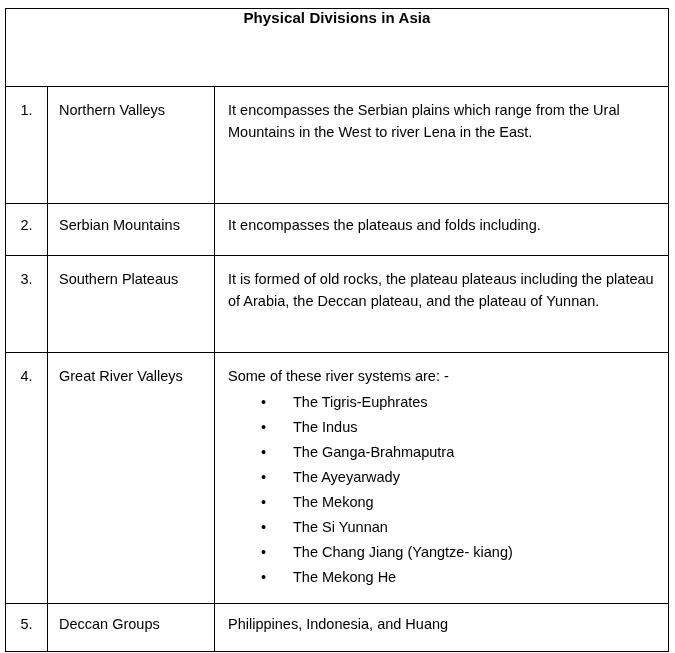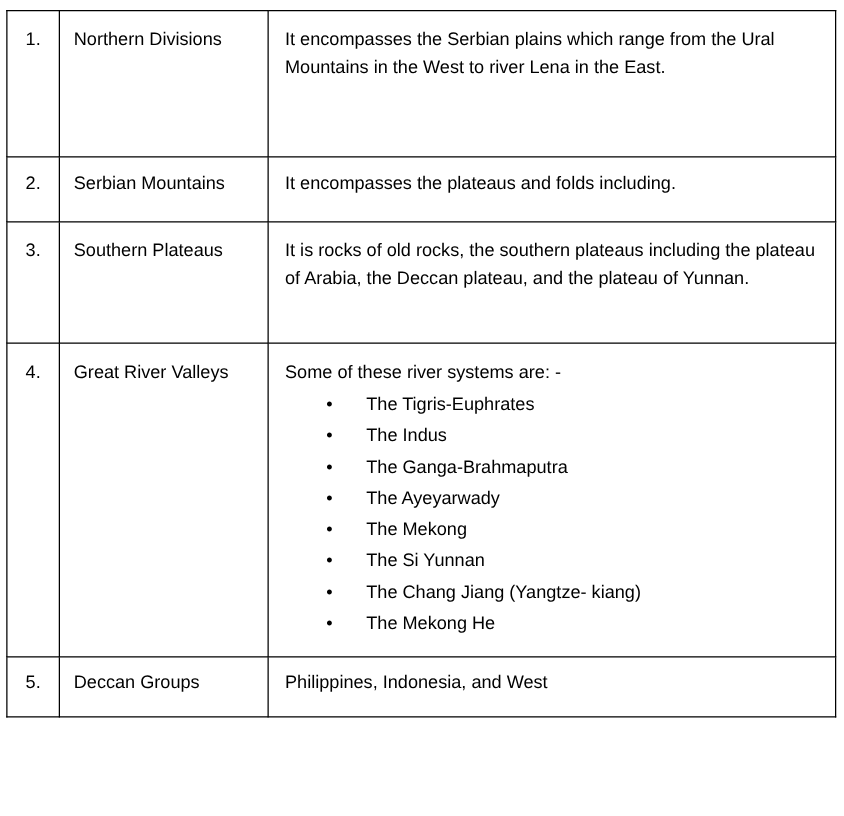--- a/index.html
+++ b/index.html
@@ -117,27 +117,32 @@
 <div class="page">
 
   <table class="phys-table">
     <colgroup>
       <col class="col-num">
       <col class="col-name">
       <col class="col-desc">
     </colgroup>
     <tbody>
 
+      <tr>
+        <td class="title-cell" colspan="3">
+          <div class="title-text">Physical Divisions in Asia</div>
+        </td>
+      </tr>
 
       <tr class="r1">
         <td>
           <div class="num-text">1.</div>
         </td>
         <td>
-          <div class="name-text">Northern Divisions</div>
+          <div class="name-text">Northern Valleys</div>
         </td>
         <td>
           <div class="desc-text">It encompasses the Serbian plains which range from the Ural Mountains in the West to river Lena in the East.</div>
         </td>
       </tr>
 
       <tr class="r2">
         <td>
           <div class="num-text">2.</div>
         </td>
@@ -150,21 +155,21 @@
       </tr>
 
       <tr class="r3">
         <td>
           <div class="num-text">3.</div>
         </td>
         <td>
           <div class="name-text">Southern Plateaus</div>
         </td>
         <td>
-          <div class="desc-text">It is rocks of old rocks, the southern plateaus including the plateau of Arabia, the Deccan plateau, and the plateau of Yunnan.</div>
+          <div class="desc-text">It is formed of old rocks, the plateau plateaus including the plateau of Arabia, the Deccan plateau, and the plateau of Yunnan.</div>
         </td>
       </tr>
 
       <tr class="r4">
         <td>
           <div class="num-text">4.</div>
         </td>
         <td>
           <div class="name-text">Great River Valleys</div>
         </td>
@@ -186,20 +191,20 @@
       </tr>
 
       <tr class="r5">
         <td>
           <div class="num-text">5.</div>
         </td>
         <td>
           <div class="name-text">Deccan Groups</div>
         </td>
         <td>
-          <div class="desc-text">Philippines, Indonesia, and West</div>
+          <div class="desc-text">Philippines, Indonesia, and Huang</div>
         </td>
       </tr>
 
     </tbody>
   </table>
 
 </div>
 
 </body></html>

